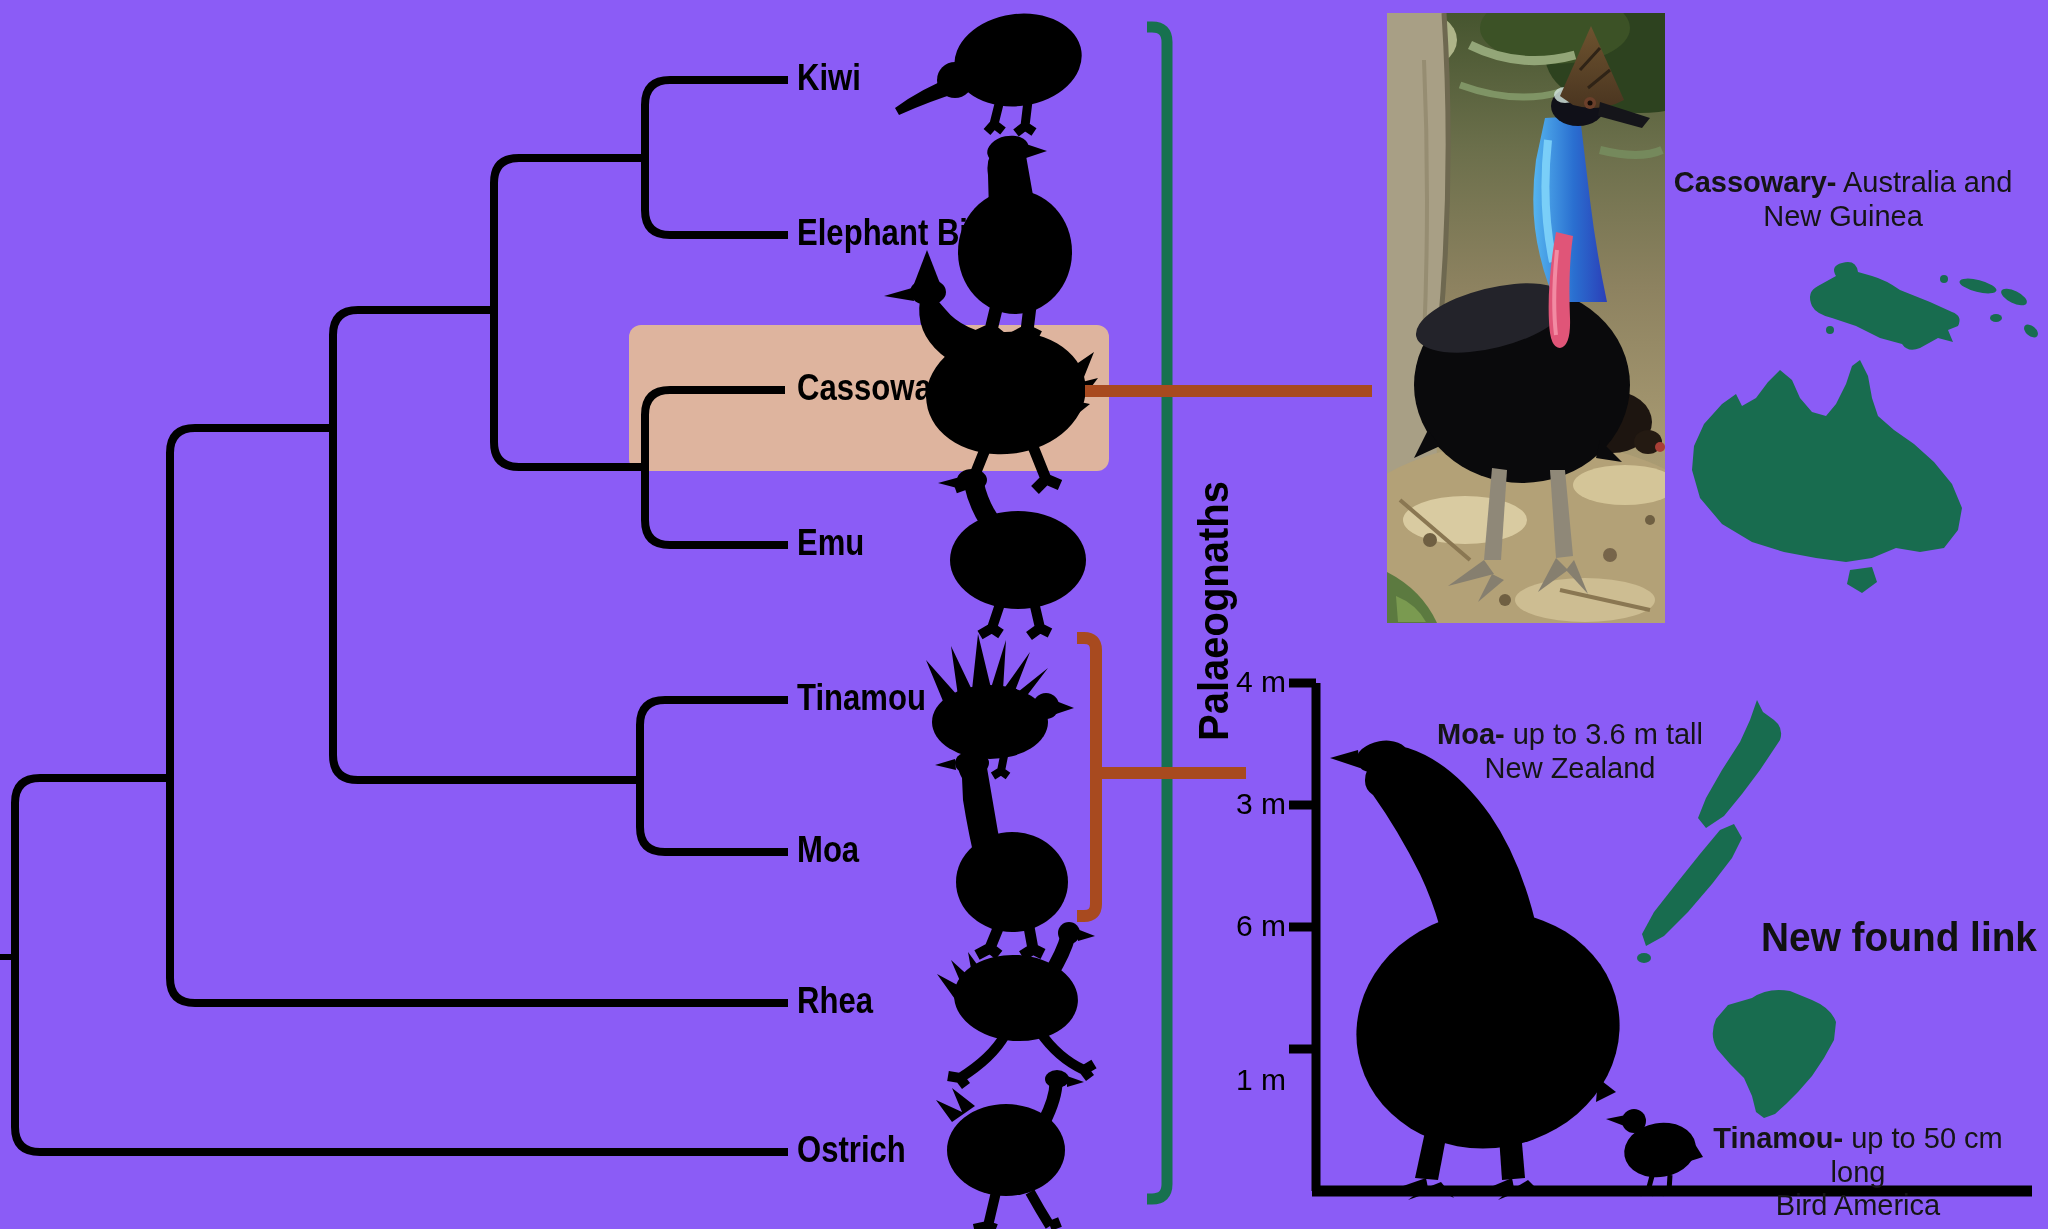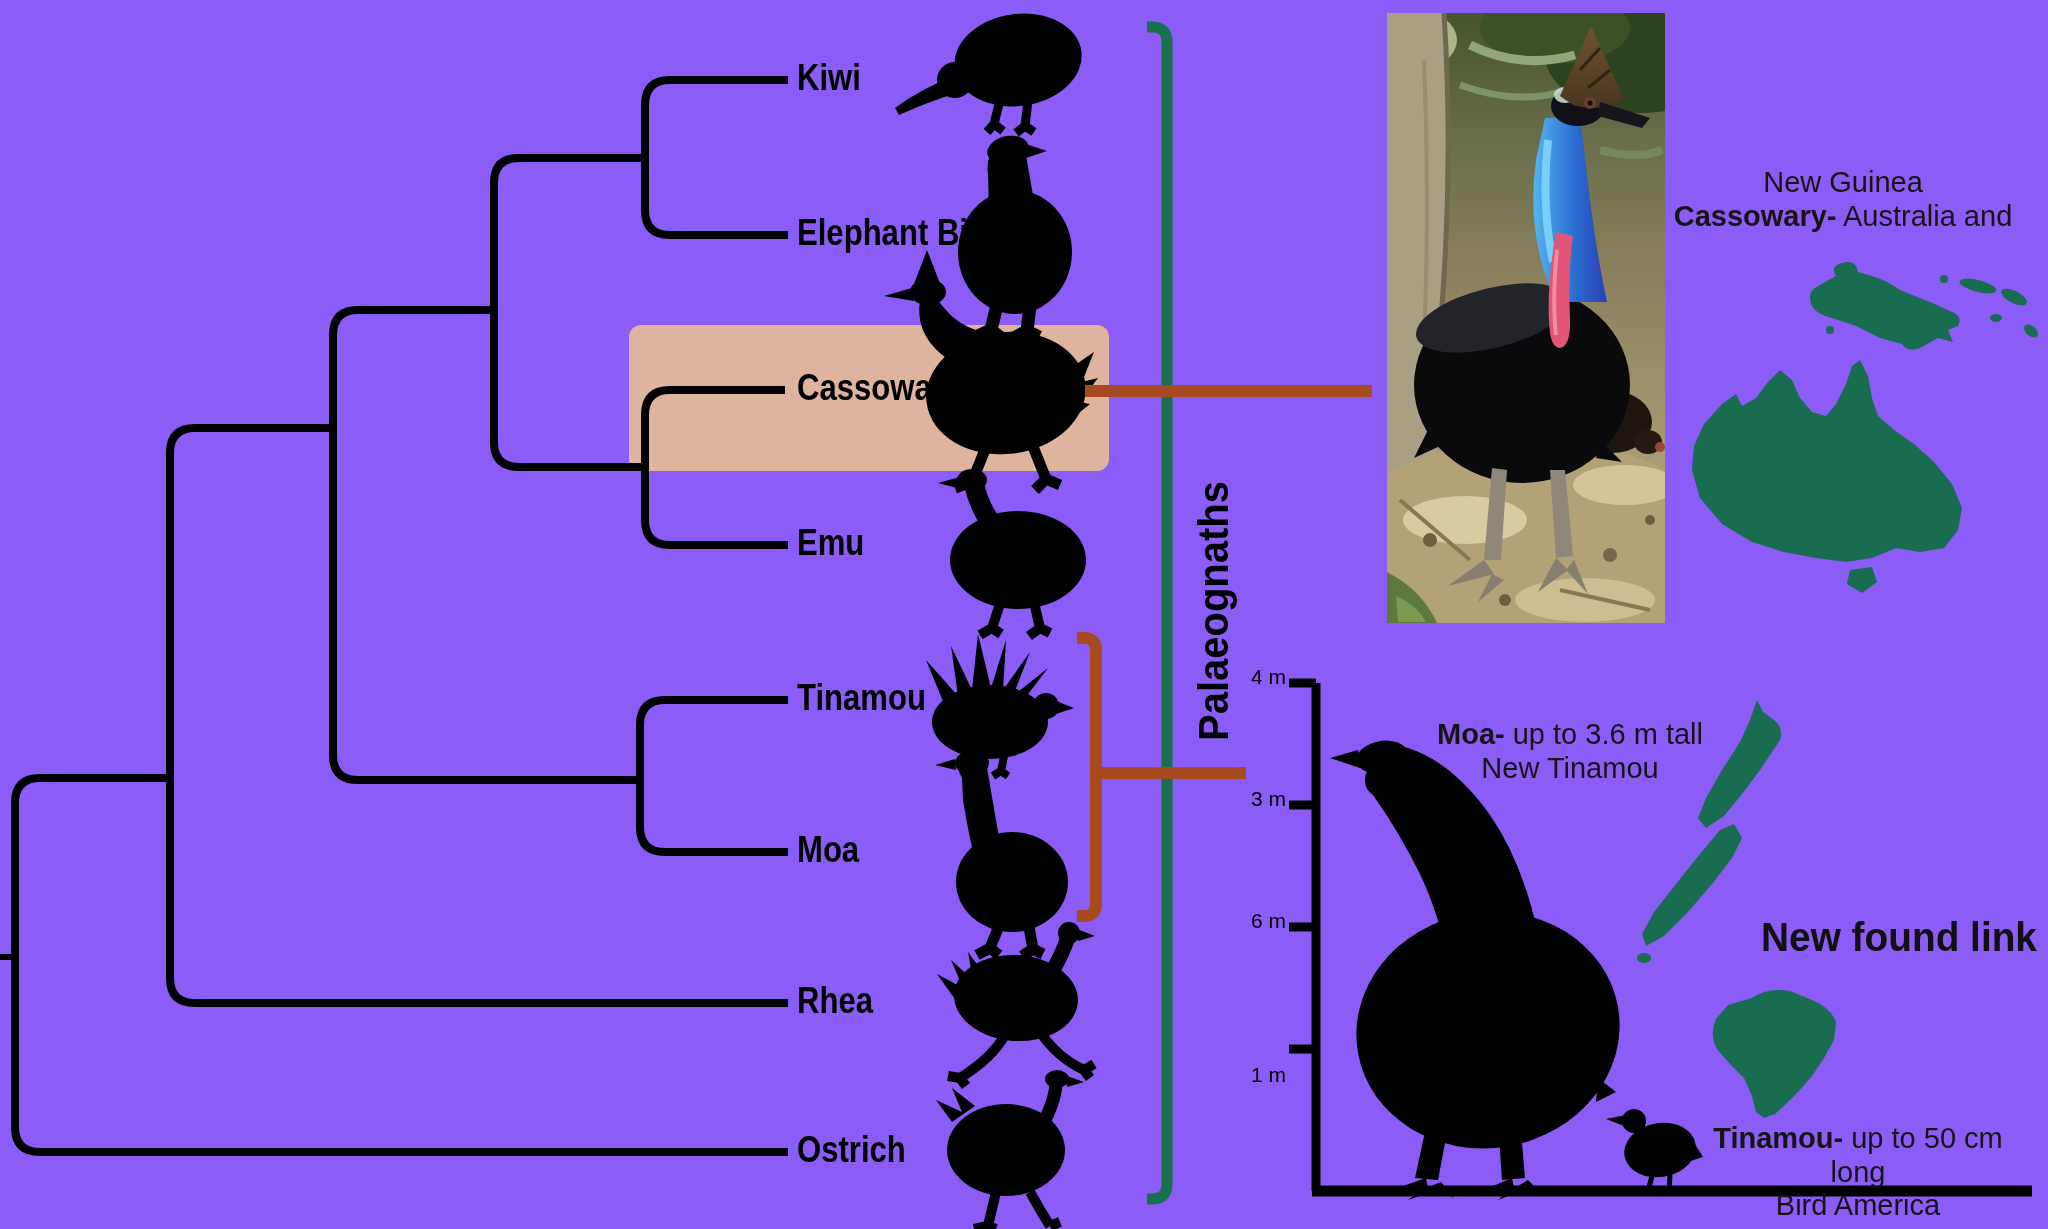--- a/index.html
+++ b/index.html
@@ -7,21 +7,21 @@
          font-family:"Liberation Sans",sans-serif;color:#111;}
   svg.layer{position:absolute;left:0;top:0;}
   .taxon{position:absolute;left:797px;font-weight:bold;font-size:37px;white-space:nowrap;
          transform:translateY(-54%) scaleX(0.84);transform-origin:left center;letter-spacing:0px;color:#000;}
   .note{position:absolute;text-align:center;font-size:29px;line-height:1.16;color:#151515;}
   .note .b{font-weight:bold;}
   .clade-label{position:absolute;left:1213px;top:611px;font-weight:bold;font-size:43px;white-space:nowrap;
          transform:translate(-50%,-50%) rotate(-90deg) scaleX(0.93);color:#000;}
   .nfl{position:absolute;left:1899px;top:937px;transform:translate(-50%,-50%) scaleX(0.97);
        font-weight:bold;font-size:40px;white-space:nowrap;color:#111;}
-  .tick-label{position:absolute;left:1222px;width:64px;text-align:right;font-size:21px;color:#000;}
+  .tick-label{position:absolute;left:1222px;width:64px;text-align:right;font-size:30px;color:#000;}
 </style>
 </head>
 <body>
 
 <div id="stage">
 
   <svg class="layer" width="2048" height="1229" viewBox="0 0 2048 1229">
     <defs>
       <linearGradient id="photoBg" x1="0" y1="0" x2="0" y2="1">
         <stop offset="0" stop-color="#46552f"></stop>
@@ -258,27 +258,27 @@
   <div class="taxon" style="top:390px">Cassowary</div>
   <div class="taxon" style="top:545px">Emu</div>
   <div class="taxon" style="top:700px">Tinamou</div>
   <div class="taxon" style="top:852px">Moa</div>
   <div class="taxon" style="top:1003px">Rhea</div>
   <div class="taxon" style="top:1152px">Ostrich</div>
 
   <div class="clade-label">Palaeognaths</div>
 
   <div class="note" style="left:1668px;top:166px;width:350px">
+    <div><span class="b">Cassowary-</span><span> Australia and</span></div>
     <div>New Guinea</div>
-    <div><span class="b">Cassowary-</span><span> Australia and</span></div>
   </div>
 
   <div class="note" style="left:1425px;top:718px;width:290px">
     <div><span class="b">Moa-</span><span> up to 3.6 m tall</span></div>
-    <div>New Tinamou</div>
+    <div>New Zealand</div>
   </div>
 
   <div class="nfl">New found link</div>
 
   <div class="note" style="left:1688px;top:1122px;width:340px">
     <div><span class="b">Tinamou-</span><span> up to 50 cm long</span></div>
     <div>Bird America</div>
   </div>
 
   <div class="tick-label" style="top:665px">4 m</div>

